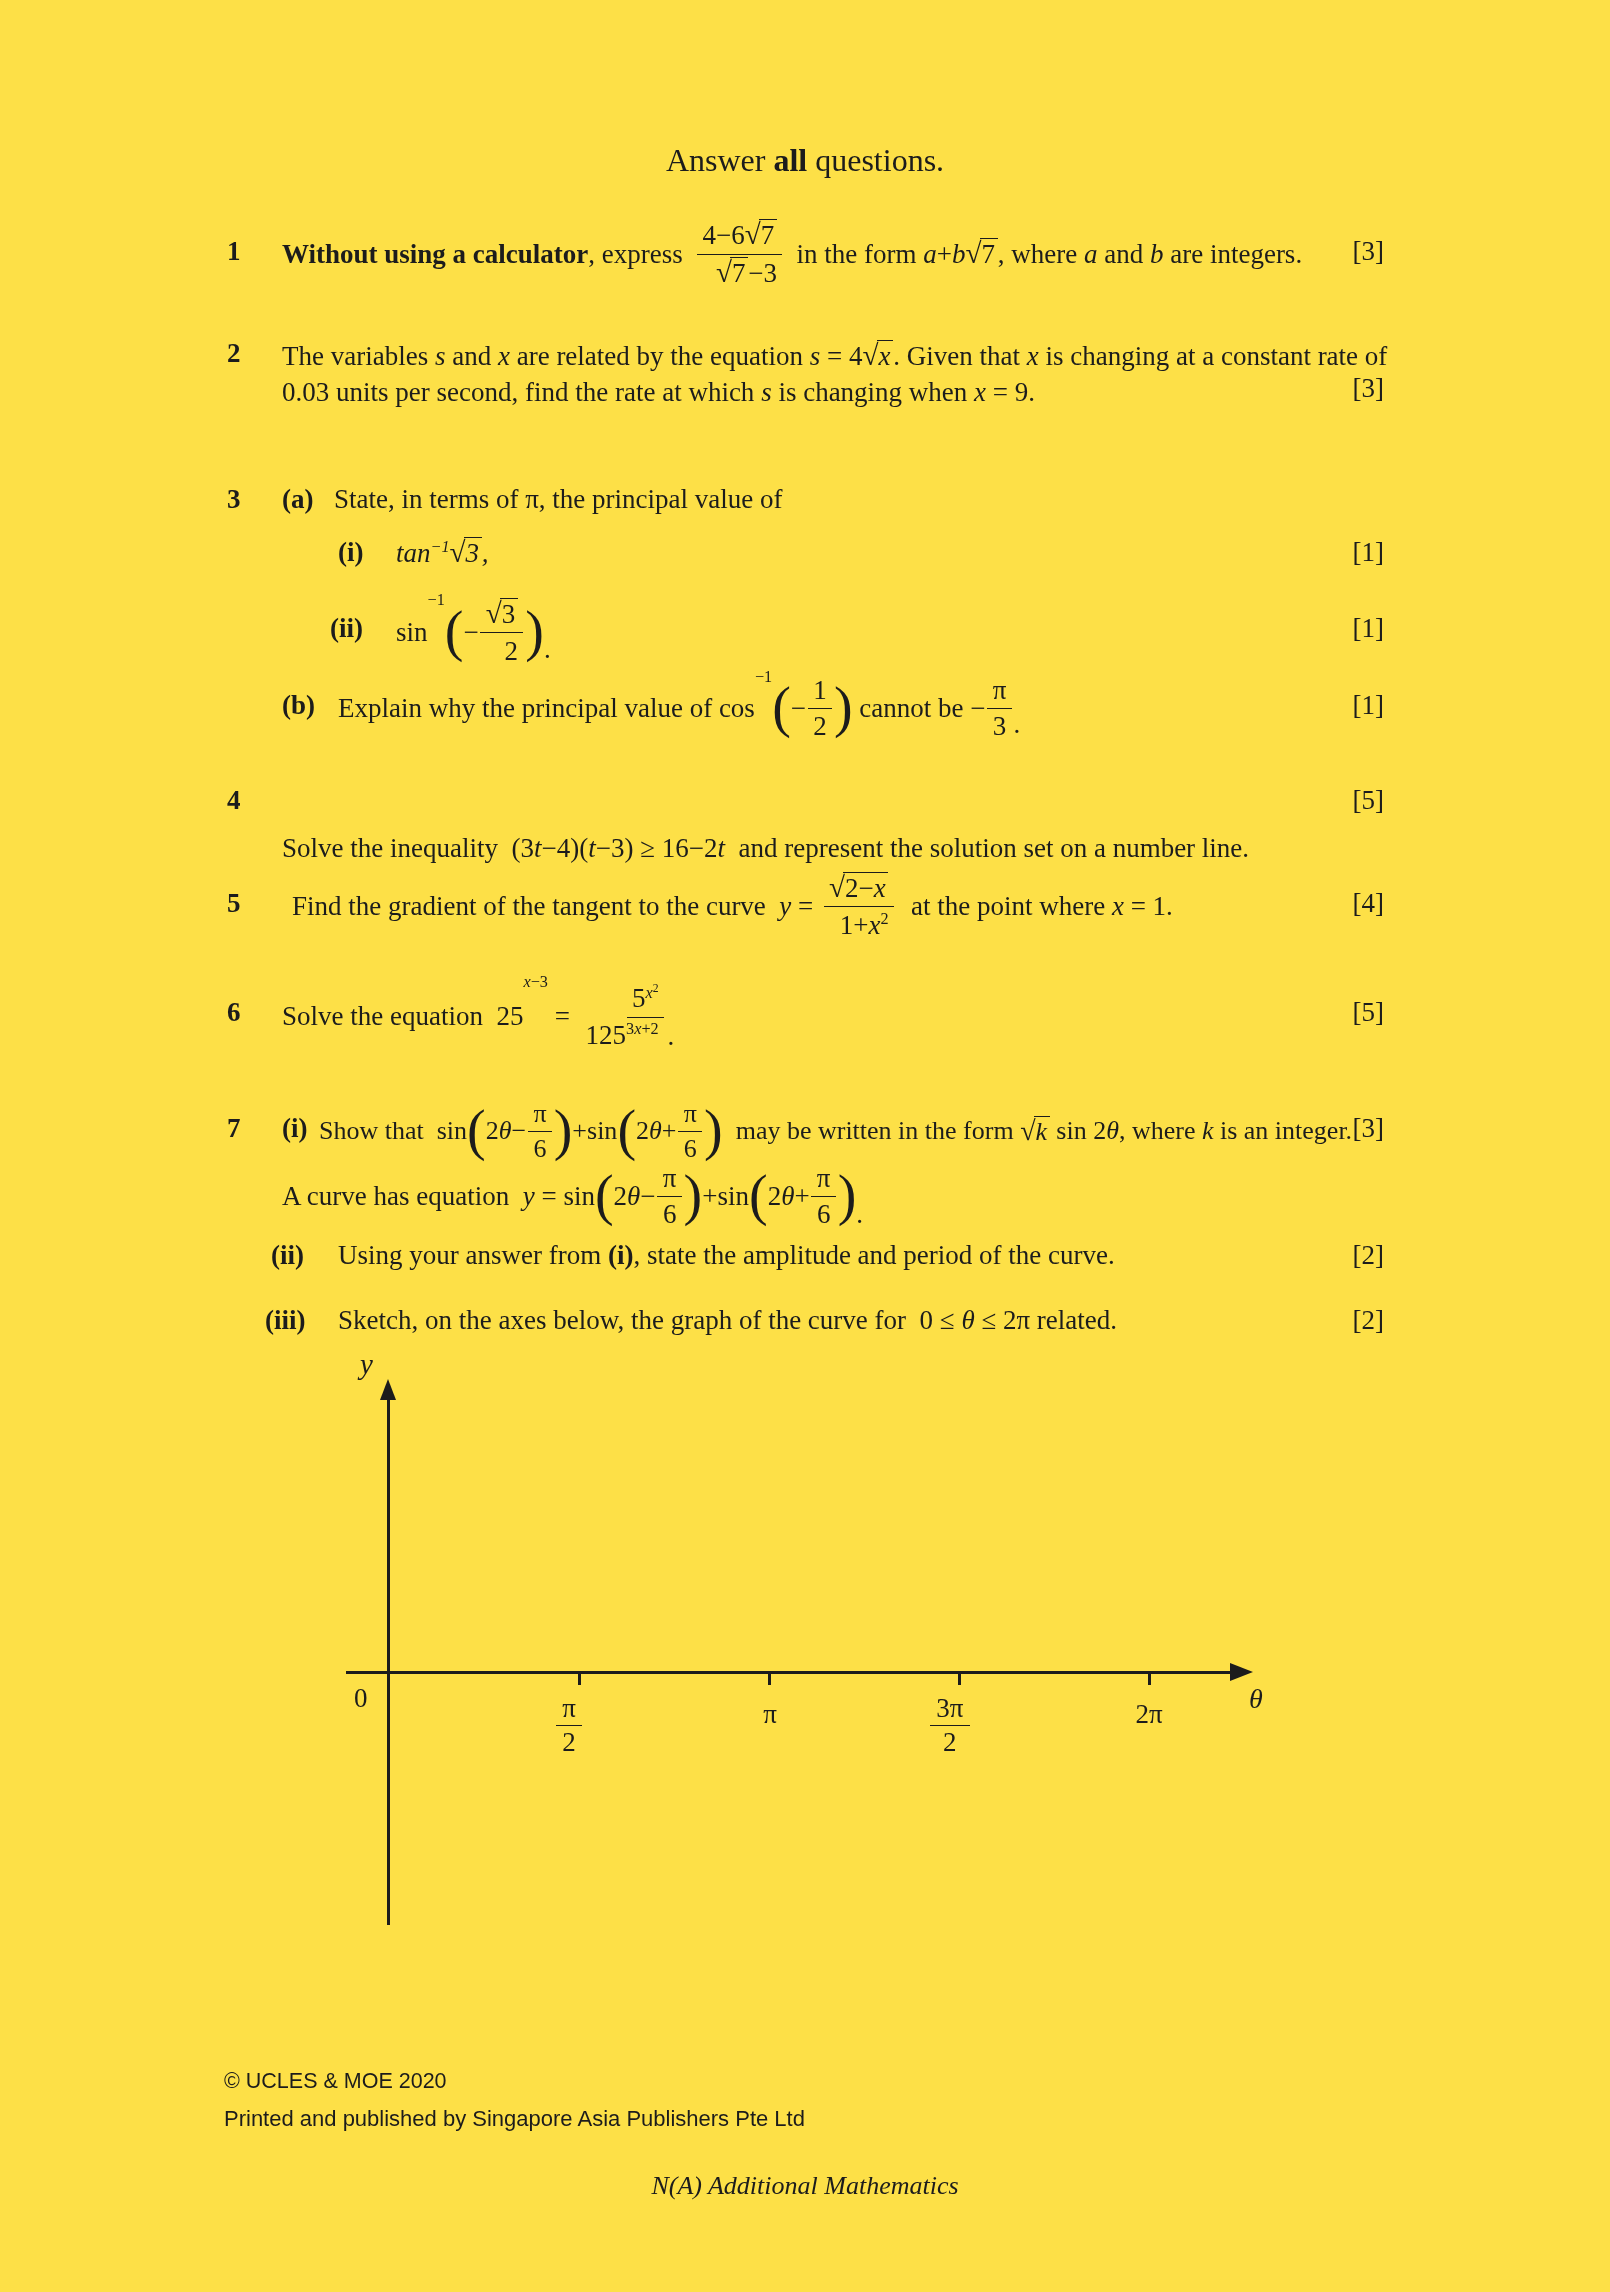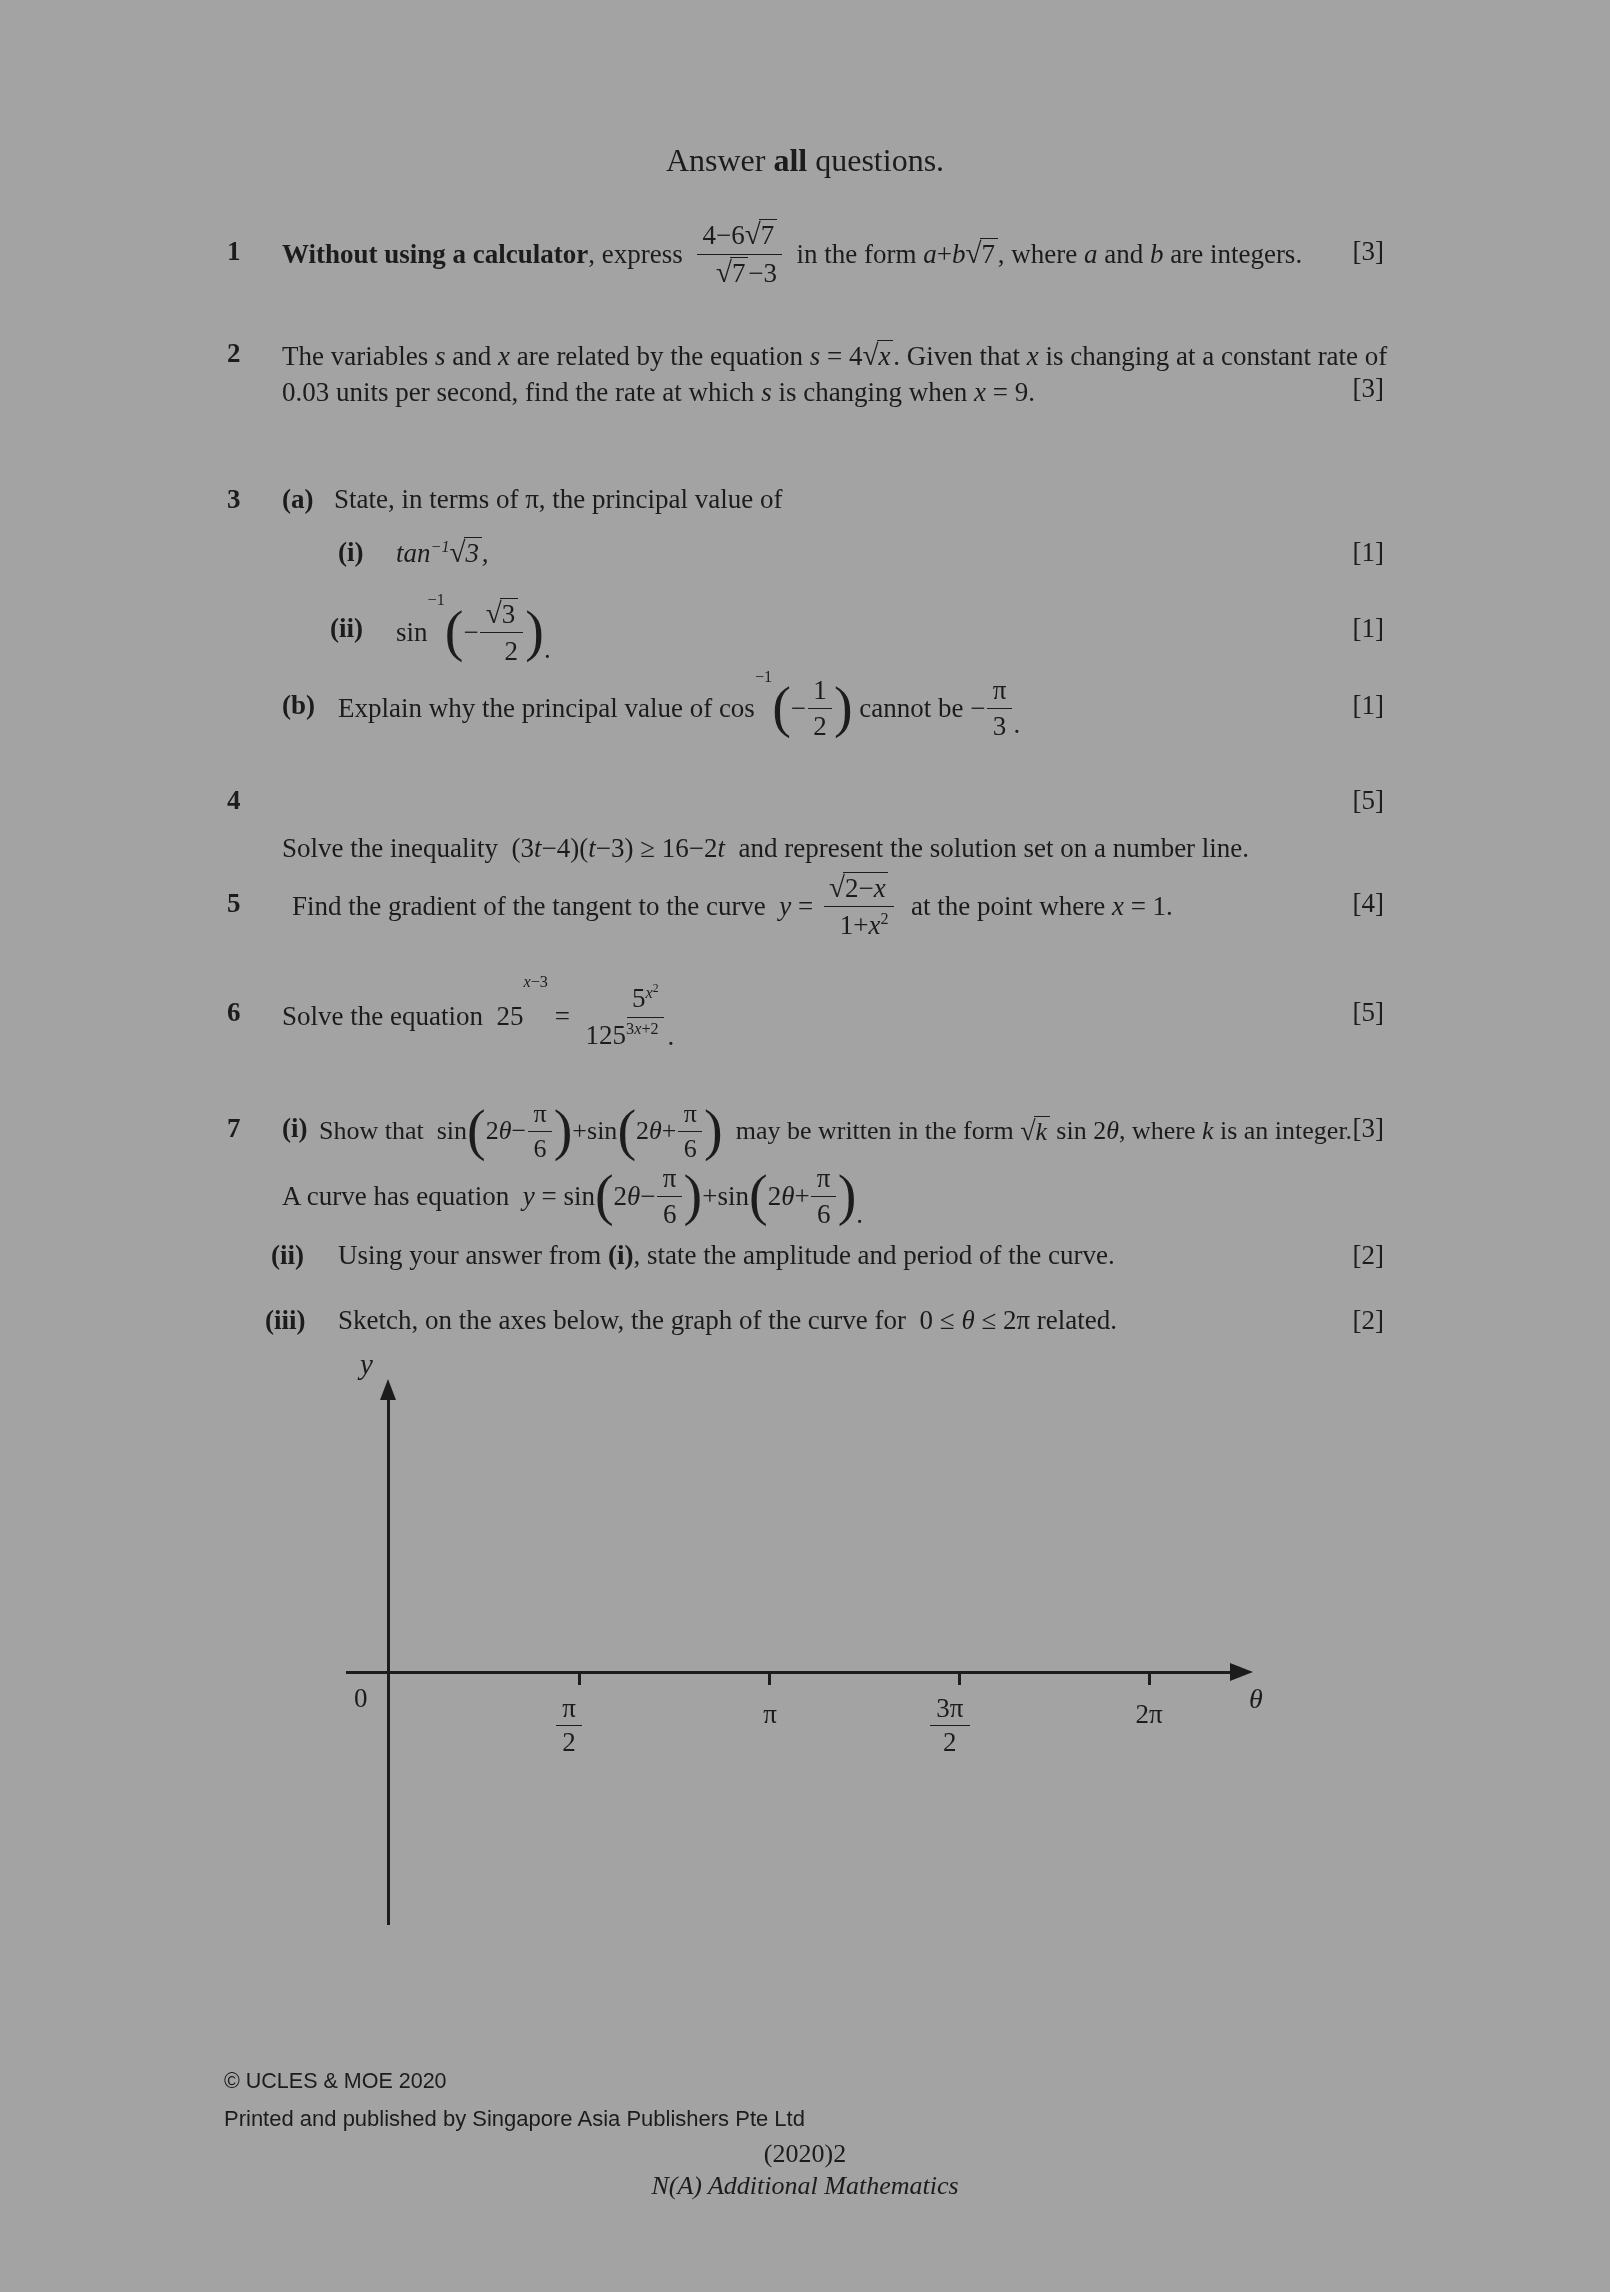--- a/index.html
+++ b/index.html
@@ -1,16 +1,16 @@
 <!DOCTYPE html>
 <html style="font-size:14.3px"><head>
 <meta charset="utf-8">
 <style>
   html,body{margin:0;padding:0;background:#ffffff;}
-  .pg{position:relative;width:1610px;height:2293px;background:#a3a3a3;overflow:hidden;
+  .pg{position:relative;width:1610px;height:2293px;background:#fde047;overflow:hidden;
       font-family:"Liberation Serif",serif;color:#1c1c1c;font-size:27px;}
   .abs{position:absolute;}
   .b{font-weight:bold;}
   .i{font-style:italic;white-space:pre;}
   .t{white-space:pre;}
   .center{left:0;width:1610px;text-align:center;}
   .qnum{position:absolute;left:227px;font-weight:bold;}
   .marks{position:absolute;left:1328px;width:56px;text-align:right;}
   .mrow{display:flex;align-items:center;}
   .mrow > span{white-space:pre;}
@@ -244,17 +244,16 @@
     <div class="abs" style="left:432px;top:356px;width:32px;text-align:center;">π</div>
     <div class="tickfrac" style="left:608px;top:351px;">
       <span class="tf-top">3π</span>
       <span class="tf-bot">2</span>
     </div>
     <div class="abs" style="left:802px;top:356px;width:50px;text-align:center;">2π</div>
   </div>
 
   <div class="abs sans" style="left:224px;top:2069px;font-size:21.5px;">© UCLES &amp; MOE 2020</div>
   <div class="abs sans" style="left:224px;top:2106px;font-size:22px;">Printed and published by Singapore Asia Publishers Pte Ltd</div>
-  <div class="abs center" style="top:2139px;font-size:26px;">(2020)2</div>
   <div class="abs center i" style="top:2171px;font-size:26px;">N(A) Additional Mathematics</div>
 
 </div>
 
 
 </body></html>

